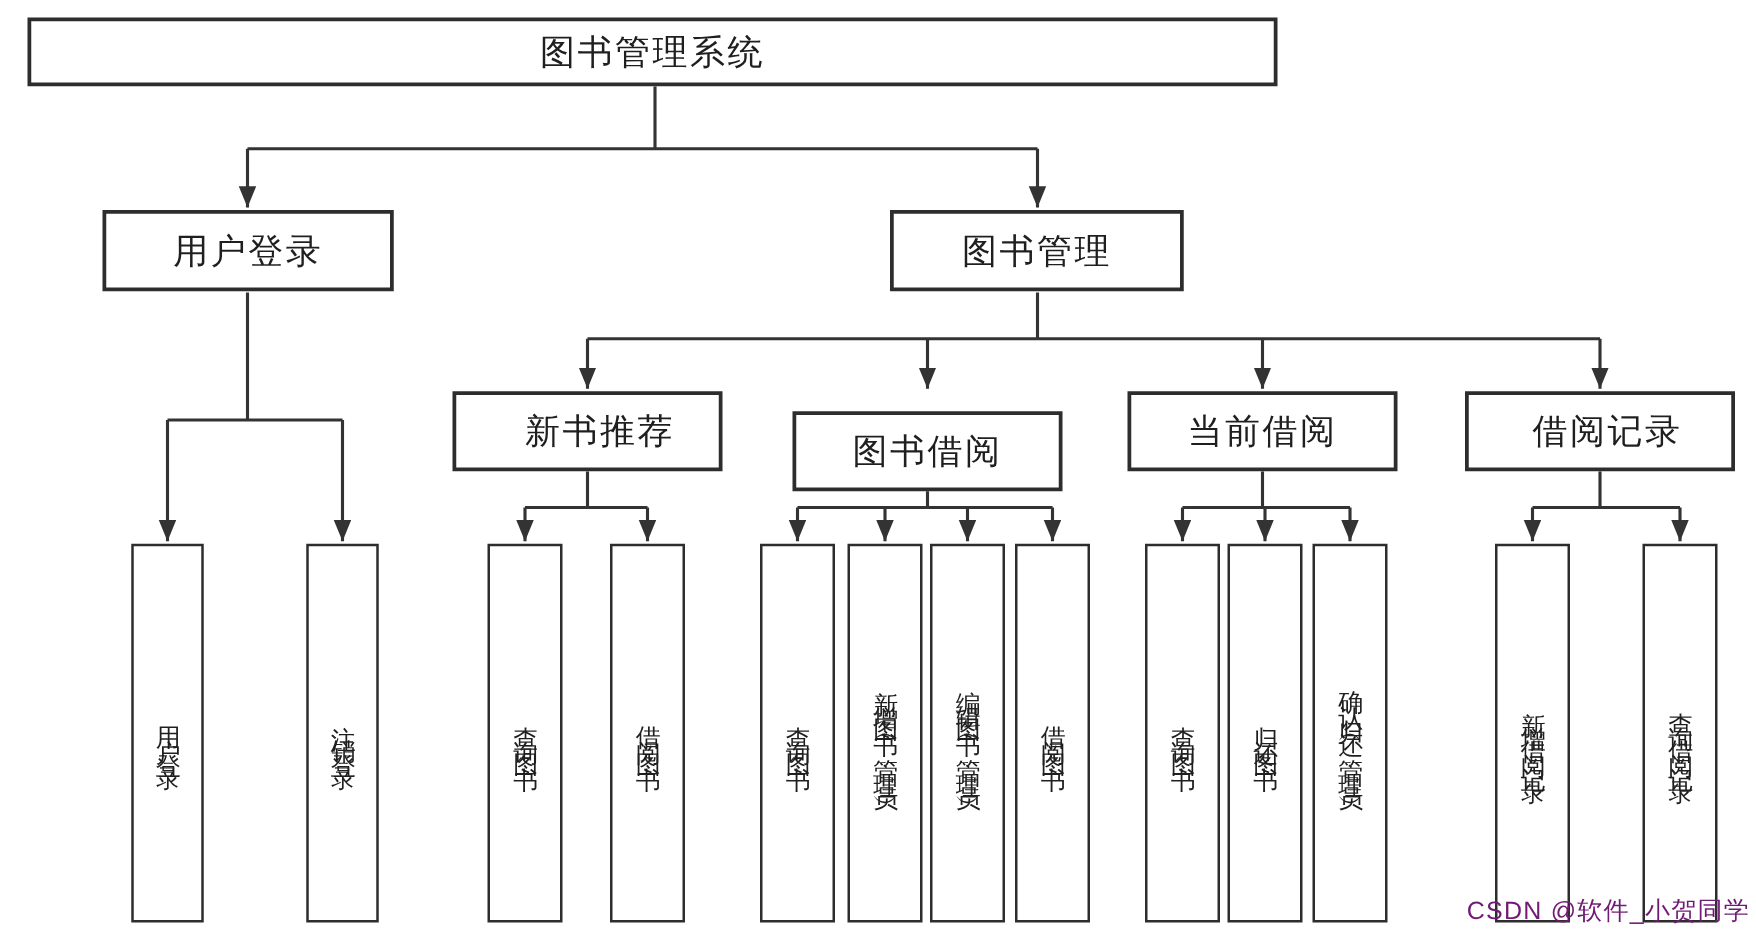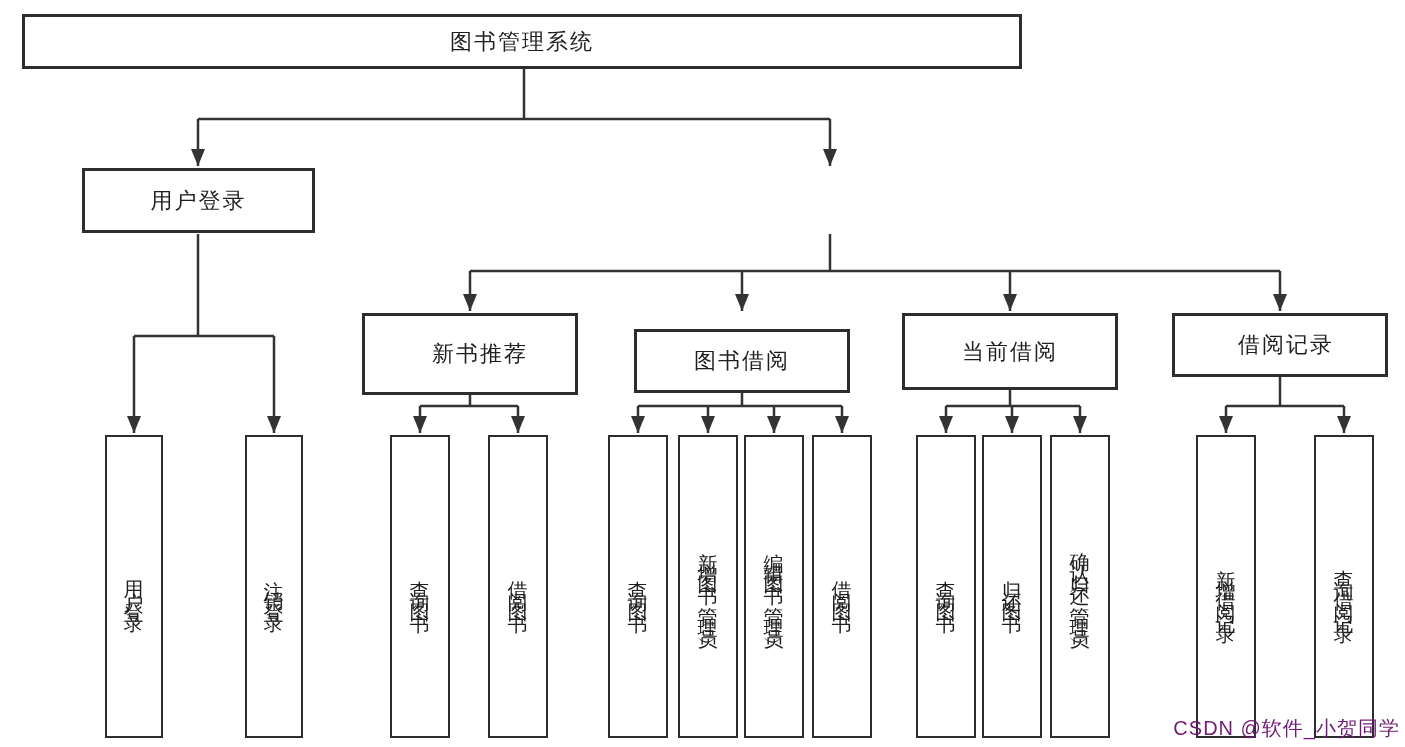--- a/index.html
+++ b/index.html
@@ -26,21 +26,21 @@
     position: absolute;
     box-sizing: border-box;
     background: #ffffff;
     border: 3px solid #2d2d2d;
     display: flex;
     align-items: center;
     justify-content: center;
     color: #1f1f1f;
   }
   .node .lbl {
-    font-size: 22px;
+    font-size: 28px;
     letter-spacing: 2px;
     white-space: nowrap;
   }
   .node.leaf {
     top: 435px;
     height: 303px;
     border-width: 2.5px;
   }
   .node.leaf .lbl {
     writing-mode: vertical-rl;
@@ -115,28 +115,31 @@
     </g>
   </svg>
 
   <div class="node" style="left:22px; top:14px; width:1000px; height:55px;">
     <span class="lbl">图书管理系统</span>
   </div>
 
   <div class="node" style="left:82px; top:168px; width:233px; height:65px;">
     <span class="lbl">用户登录</span>
   </div>
+  <div class="node" style="left:712px; top:168px; width:235px; height:65px;">
+    <span class="lbl">图书管理</span>
+  </div>
 
-  <div class="node" style="left:362px; top:313px; width:216px; height:82px;padding-left:20px;">
+  <div class="node" style="left:362px; top:313px; width:216px; height:64px;padding-left:20px;">
     <span class="lbl">新书推荐</span>
   </div>
   <div class="node" style="left:634px; top:313px; width:216px; height:64px;margin-top:16px;">
     <span class="lbl">图书借阅</span>
   </div>
-  <div class="node" style="left:902px; top:313px; width:216px; height:77px;">
+  <div class="node" style="left:902px; top:313px; width:216px; height:64px;">
     <span class="lbl">当前借阅</span>
   </div>
   <div class="node" style="left:1172px; top:313px; width:216px; height:64px;padding-left:12px;">
     <span class="lbl">借阅记录</span>
   </div>
 
   <div class="node leaf" style="left:105px; width:58px;">
     <span class="lbl">用户登录</span>
   </div>
   <div class="node leaf" style="left:245px; width:58px;">

